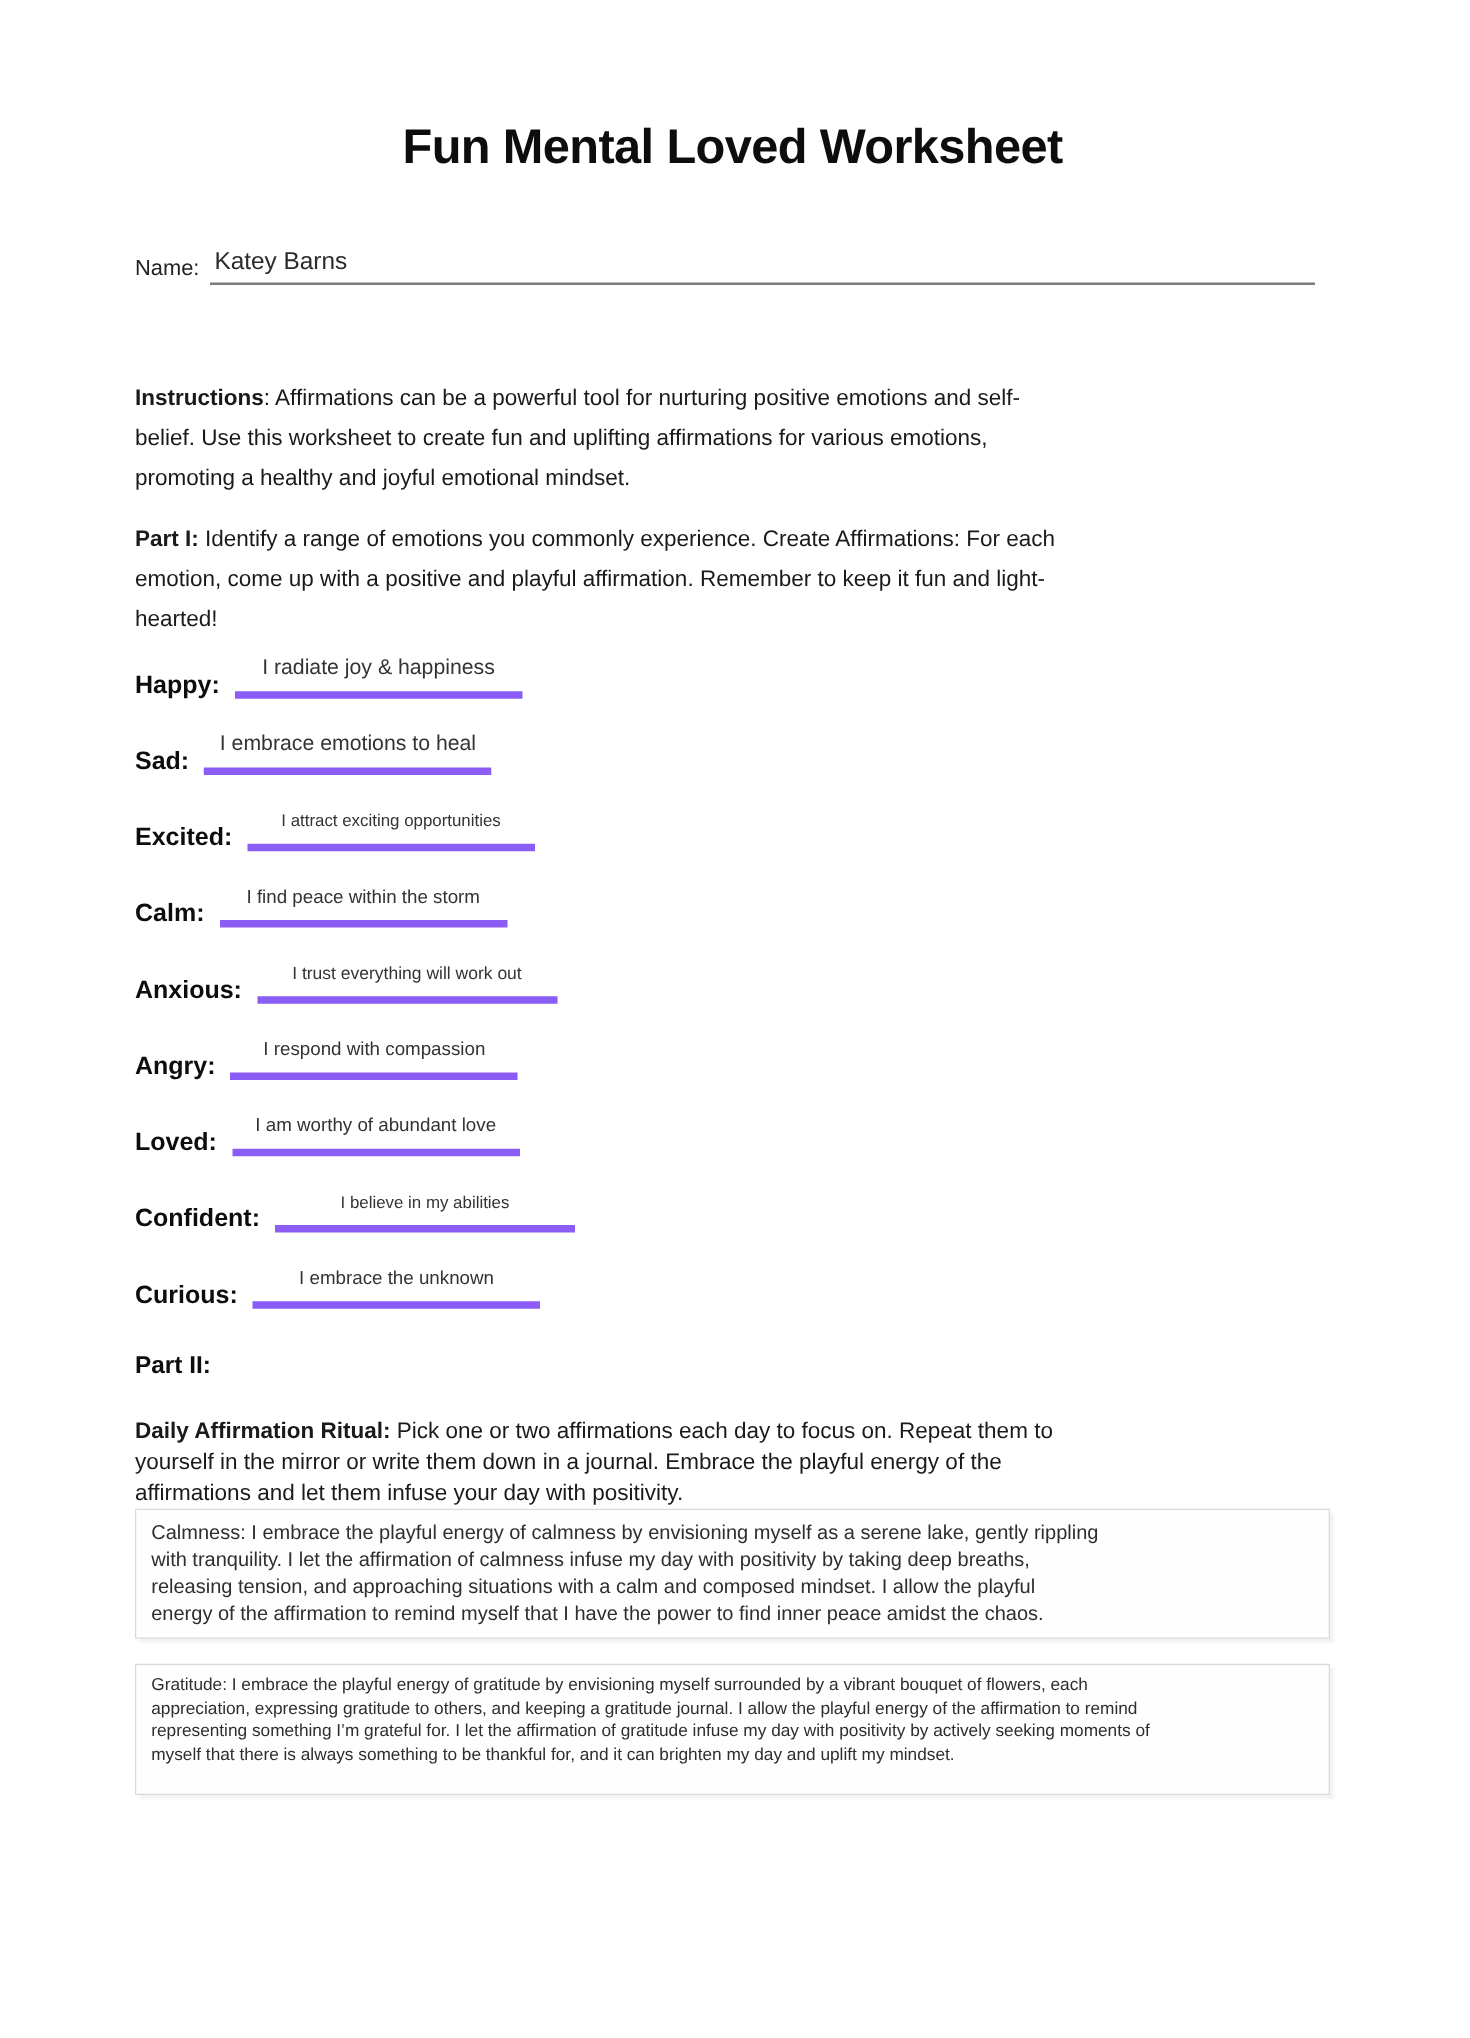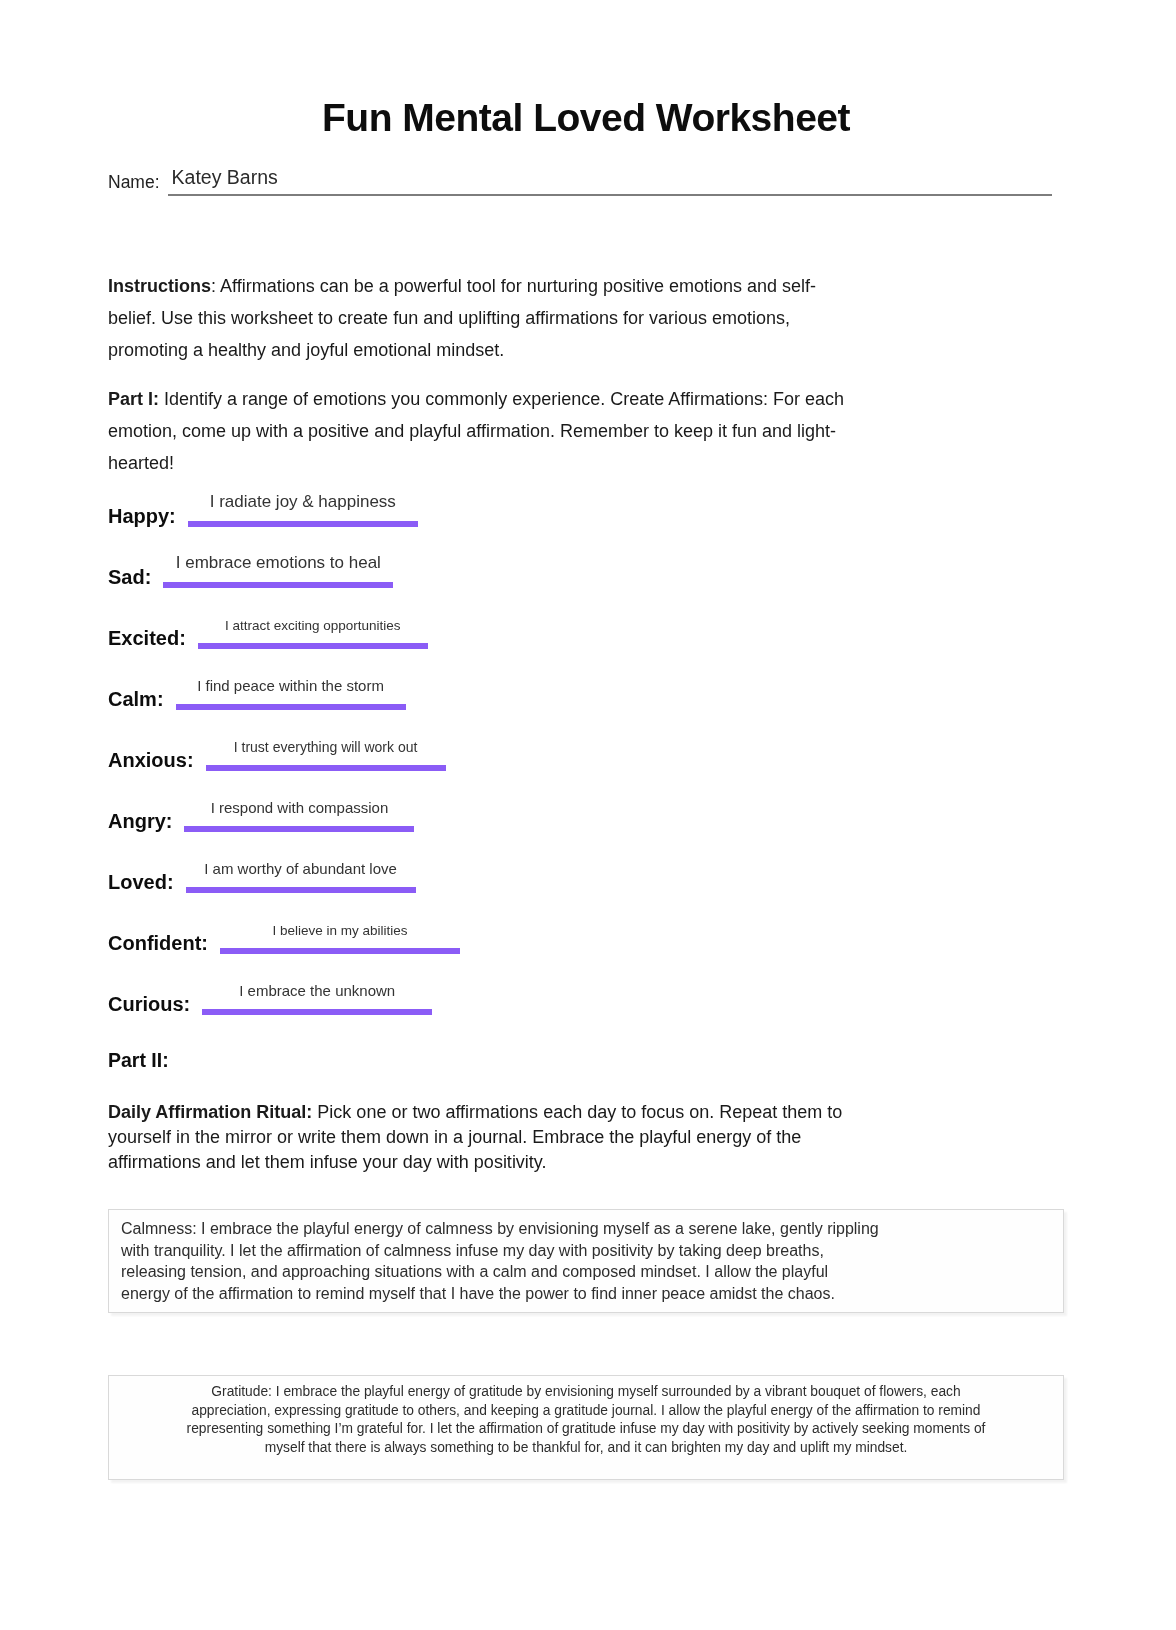--- a/index.html
+++ b/index.html
@@ -17,20 +17,21 @@
     letter-spacing:-0.5px; color:#0d0d0d;
   }
 
   
   .name-row { display:flex; align-items:flex-end; margin-top:26px; }
   .name-label { font-size:17.5px; color:#222; margin-right:8px; padding-bottom:3px; }
   .name-line {
     flex:1; margin-right:12px;
     border-bottom:2px solid #7d7d7d;
     padding:0 0 5px 4px;
+    margin-top:32px;
   }
   .name-value { font-size:19.5px; color:#2b2b2b; }
 
   
   .para { font-size:18px; line-height:32px; margin:0; }
   .para .bold { font-weight:bold; }
   .instructions { margin-top:74px; }
   .part1 { margin-top:17px; }
 
   
@@ -57,22 +58,22 @@
 
   .ritual { margin-top:28px; line-height:25px; }
 
   
   .response-box {
     border:1px solid #d9d9d9;
     background:#fefefe;
     box-shadow:3px 3px 2px rgba(0,0,0,0.05);
     color:#2e2e2e;
   }
-  .box-calmness { margin-top:34px; padding:8px 12px 8px 12px; font-size:16px; line-height:21.5px; }
-  .box-gratitude { margin-top:62px; padding:7px 12px 22px 12px; font-size:13.8px; line-height:18.5px;text-align:center; }
+  .box-calmness { padding:8px 12px 8px 12px; font-size:16px; line-height:21.5px; }
+  .box-gratitude { margin-top:20px; padding:7px 12px 22px 12px; font-size:13.8px; line-height:18.5px; }
 </style>
 </head>
 <body>
 
 <div class="page">
 
   <h1 class="title">Fun Mental Loved Worksheet</h1>
 
   <div class="name-row">
     <span class="name-label">Name:</span>

